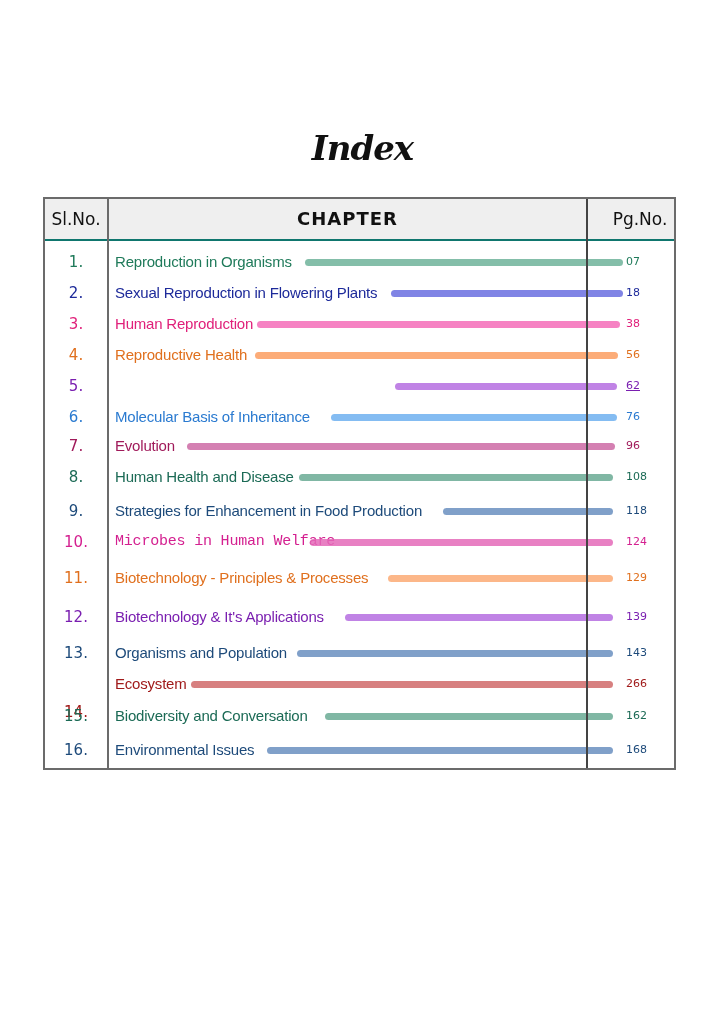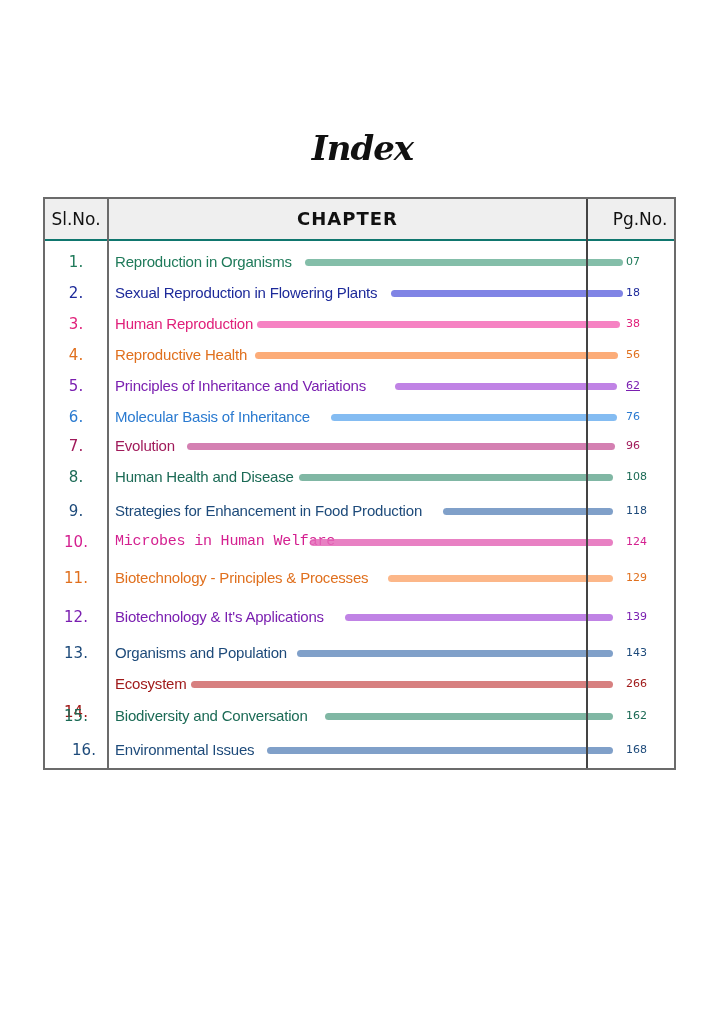--- a/index.html
+++ b/index.html
@@ -80,21 +80,20 @@
         <span class="pg" style="color: rgb(224, 32, 122);">38</span>
       </div>
       <div class="row" style="top: 143px;">
         <span class="sl" style="color: rgb(224, 112, 30);">4.</span>
         <span class="ch" style="color: rgb(224, 112, 30);">Reproductive Health</span>
         <span class="bar" style="background: rgb(252, 158, 96); left: 210px; width: 363px;"></span>
         <span class="pg" style="color: rgb(224, 112, 30);">56</span>
       </div>
       <div class="row" style="top: 174px;">
         <span class="sl" style="color: rgb(122, 31, 176);">5.</span>
-        <span class="ch" style="color: rgb(122, 31, 176);">Principles of Inheritance and Variations</span>
         <span class="bar" style="background: rgb(181, 109, 224); left: 350px; width: 222px;"></span>
         <span class="pg" style="color: rgb(122, 31, 176); text-decoration: underline;">62</span>
       </div>
       <div class="row" style="top: 205px;">
         <span class="sl" style="color: rgb(42, 122, 208);">6.</span>
         <span class="ch" style="color: rgb(42, 122, 208);">Molecular Basis of Inheritance</span>
         <span class="bar" style="background: rgb(111, 176, 240); left: 286px; width: 286px;"></span>
         <span class="pg" style="color: rgb(42, 122, 208);">76</span>
       </div>
       <div class="row" style="top: 234px;">
@@ -145,21 +144,21 @@
         <span class="bar" style="background: rgb(208, 106, 106); left: 146px; width: 422px;"></span>
         <span class="pg" style="color: rgb(160, 26, 26);">266</span>
       </div>
       <div class="row" style="top: 504px;">
         <span class="sl" style="color: rgb(27, 106, 85);">15.</span>
         <span class="ch" style="color: rgb(27, 106, 85);">Biodiversity and Conversation</span>
         <span class="bar" style="background: rgb(106, 170, 148); left: 280px; width: 288px;"></span>
         <span class="pg" style="color: rgb(27, 106, 85);">162</span>
       </div>
       <div class="row" style="top: 538px;">
-        <span class="sl" style="color: rgb(29, 74, 122); padding-left: 8px;">16.</span>
+        <span class="sl" style="color: rgb(29, 74, 122);">16.</span>
         <span class="ch" style="color: rgb(29, 74, 122);">Environmental Issues</span>
         <span class="bar" style="background: rgb(106, 143, 192); left: 222px; width: 346px;"></span>
         <span class="pg" style="color: rgb(29, 74, 122);">168</span>
       </div>
     </div>
   <div class="vline v1"></div>
   <div class="vline v2"></div>
 </div>
 
 </body></html>

